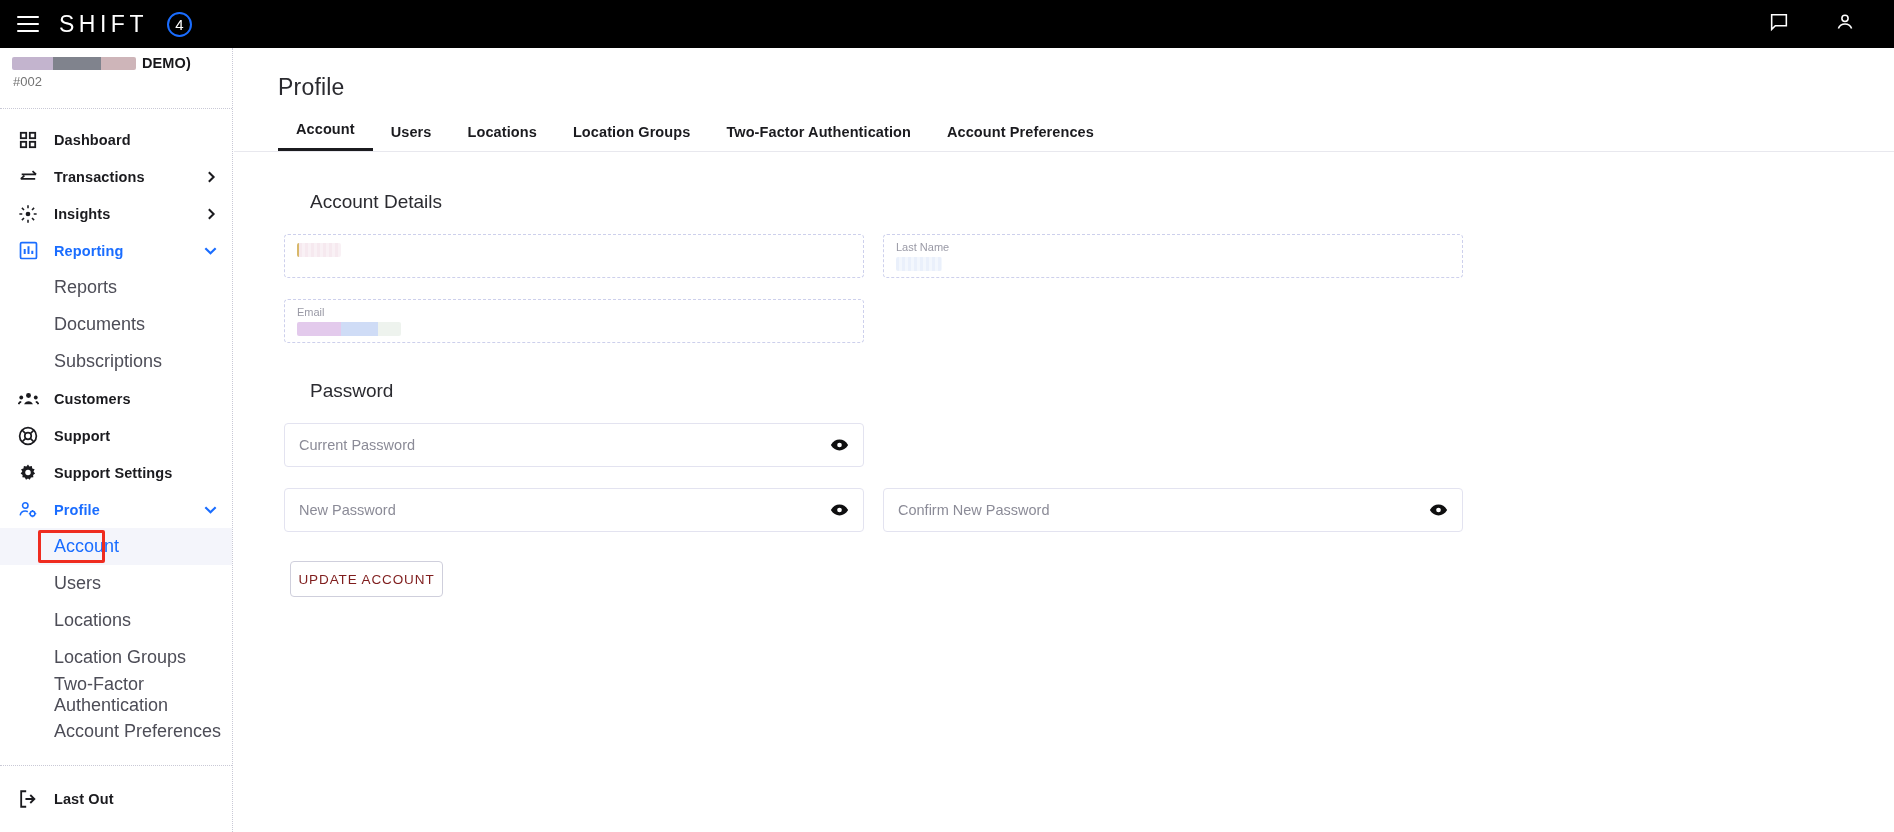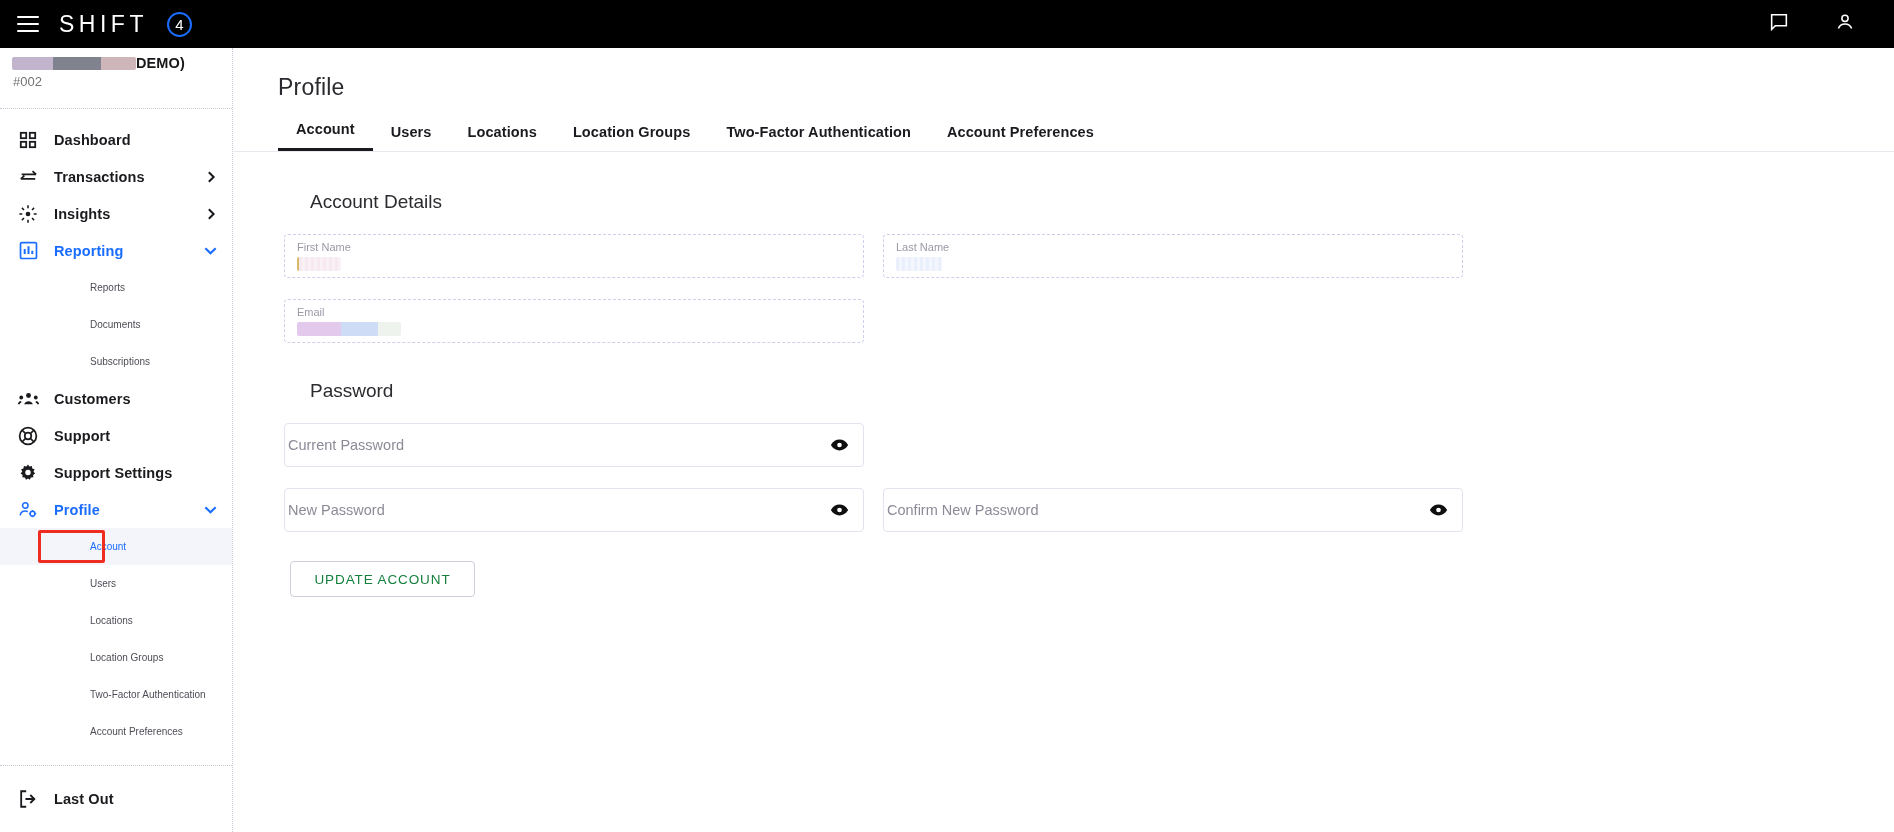--- a/index.html
+++ b/index.html
@@ -56,21 +56,21 @@
     overflow: hidden;
   }
   .acct-block { padding: 4px 0 10px 12px; }
   .acct-line { display: flex; align-items: center; height: 22px; }
   .redact {
     display: inline-block; height: 13px; border-radius: 2px;
     background-image: linear-gradient(90deg,#b9a8c6 0 33%,#6b6e7a 33% 72%,#c6a9ad 72% 100%);
     filter: blur(0.6px); opacity: .85;
   }
   .acct-name {
-    font-size: 14.5px; font-weight: bold; color: #18181b; 
+    font-size: 14.5px; font-weight: bold; color: #18181b; margin-left: 6px;
     letter-spacing: .1px;
   }
   .acct-id { font-size: 13px; color: #737373; margin-top: 0; margin-left: 1px; }
   .sb-divider { border-top: 1px dotted #c9c9d6; margin: 9px 0 0 0; }
 
   .navlist { padding-top: 12px; }
   .nav-item {
     display: flex; align-items: center;
     height: 37px; padding-left: 17px; padding-right: 14px;
     cursor: pointer; position: relative;
@@ -82,21 +82,21 @@
   }
   .nav-label { font-size: 14.5px; font-weight: bold; color: #1b1b1f; letter-spacing: .1px; }
   .nav-item.active .nav-label { color: #1a6dff; }
   .nav-chevron { margin-left: auto; display: flex; align-items: center; }
 
   .sub-item {
     display: flex; align-items: center;
     height: 37px; padding-left: 54px;
     cursor: pointer; position: relative;
   }
-  .sub-label { font-size: 10px; color: #4d4d57; font-weight: 400; margin-left: 36px; }
+  .sub-label { font-size: 18px; color: #4d4d57; font-weight: 400; }
   .sub-item.current { background: #f4f5fb; }
   .sub-item.current .sub-label { color: #1a6dff; }
   .hl-box {
     position: absolute; left: 38px; top: 2px;
     width: 67px; height: 33px;
     border: 3px solid #ef2c20; border-radius: 2px;
     pointer-events: none;
   }
 
   .sb-divider2 { border-top: 1px dotted #c9c9d6; margin: 15px 0 0 0; }
@@ -158,36 +158,36 @@
     width: 104px;
     background-image: linear-gradient(90deg,#e3caec 0 42%,#cfdcf6 42% 78%,#eef3ee 78% 100%);
   }
 
   .pw-field {
     position: relative;
     height: 44px; width: 580px;
     border: 1px solid #e3e3f0; border-radius: 4px;
     background: #ffffff;
     display: flex; align-items: center;
-    padding: 0 44px 0 3px;
+    padding: 0 44px 0 14px;
   }
   .pw-ph { font-size: 14.5px; color: #8b8b97; font-weight: 400; }
   .eye {
     position: absolute; right: 14px; top: 50%;
     transform: translateY(-50%);
     cursor: pointer; display: flex;
   }
 
   .update-btn {
     margin: 29px 0 0 56px;
-    width: 185px; height: 36px;
+    width: 153px; height: 36px;
     border: 1px solid #cfcfdc; border-radius: 4px;
     background: #ffffff;
     display: flex; align-items: center; justify-content: center;
-    font-size: 13.5px; letter-spacing: .9px; color: #15803d;
+    font-size: 13.5px; letter-spacing: .9px; color: #7f1d1d;
     cursor: pointer;
   }
 </style>
 </head>
 <body>
 
 <div class="topbar">
   <div class="hamburger">
     <span></span>
     <span></span>
@@ -387,21 +387,20 @@
     <div class="tab"><span>Locations</span></div>
     <div class="tab"><span>Location Groups</span></div>
     <div class="tab"><span>Two-Factor Authentication</span></div>
     <div class="tab"><span>Account Preferences</span></div>
   </div>
 
   <div class="section-title">Account Details</div>
 
   <div class="form-row">
     <div class="field">
-      <div class="field-label">First Name</div>
       <div class="field-value v-first"></div>
     </div>
     <div class="field">
       <div class="field-label">Last Name</div>
       <div class="field-value v-last"></div>
     </div>
   </div>
 
   <div class="form-row">
     <div class="field">

